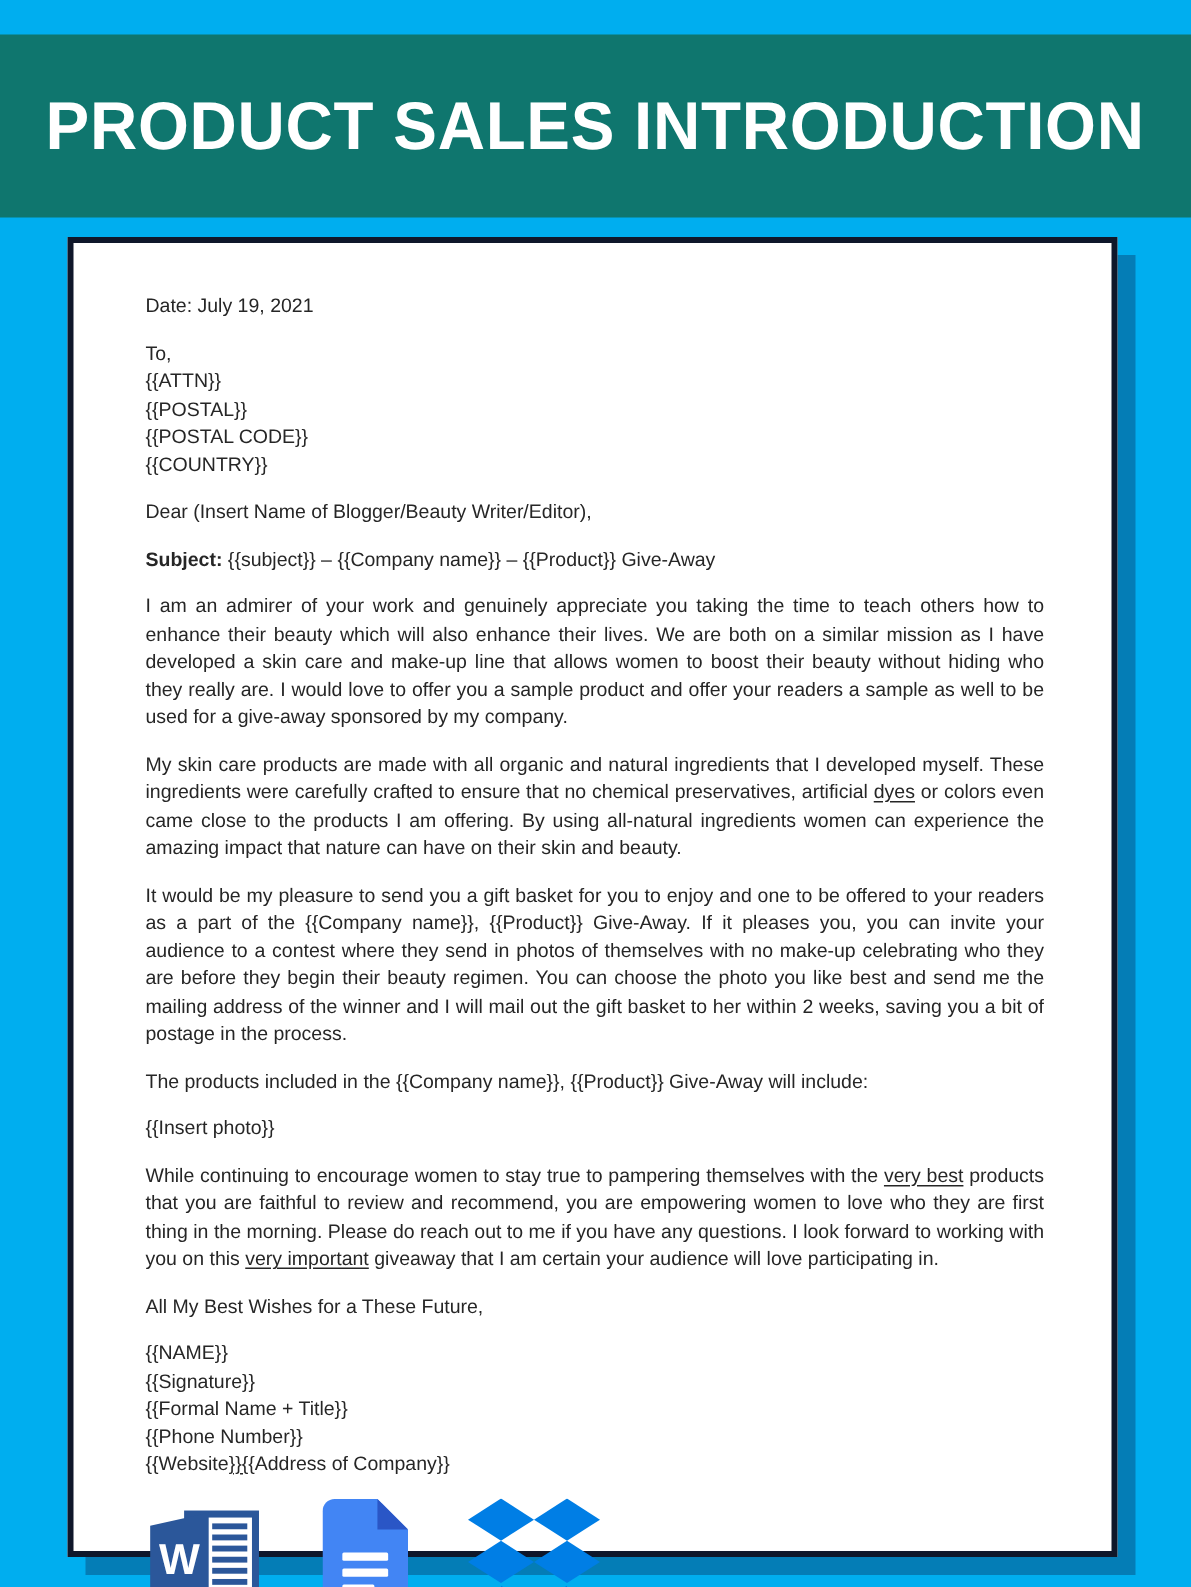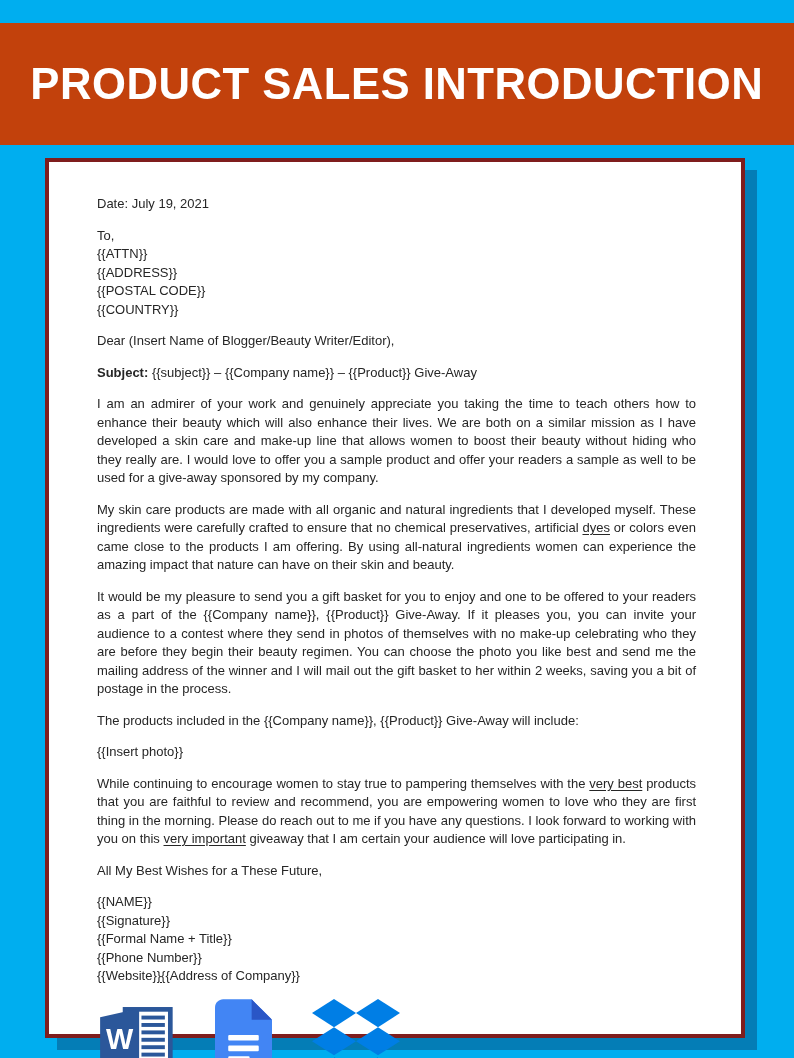--- a/index.html
+++ b/index.html
@@ -5,29 +5,29 @@
   * { box-sizing: border-box; }
   html, body { margin: 0; padding: 0; }
   body { background: #00AEEF; }
   .canvas {
     position: relative; width: 794px; height: 1058px;
     background: #00AEEF; overflow: hidden;
     font-family: "Liberation Sans", sans-serif;
   }
   .banner {
     position: absolute; top: 23px; left: 0; width: 794px; height: 122px;
-    background: #c2410c; display: flex; align-items: center; justify-content: center;
+    background: #0f766e; display: flex; align-items: center; justify-content: center;
   }
   .banner h1 {
     margin: 0; color: #ffffff; font-size: 45px; font-weight: bold;
     letter-spacing: 0.5px; transform: scaleX(0.97); white-space: nowrap;
   }
   .page {
     position: absolute; top: 158px; left: 45px; width: 700px; height: 880px;
-    background: #ffffff; border: 4px solid #7f1d1d;
+    background: #ffffff; border: 4px solid #0f172a;
     box-shadow: 12px 12px 0 rgba(10, 45, 90, 0.38);
     padding: 33px 45px 20px 48px;
     display: flex; flex-direction: column;
     color: #262626; font-size: 13px; line-height: 18.5px;
   }
   .page p { margin: 0 0 13px 0; }
   .tight p { margin: 0; }
   .tight { margin-bottom: 13px; }
   .just { text-align: justify; }
   .b { font-weight: bold; }
@@ -54,21 +54,21 @@
     <h1>PRODUCT SALES INTRODUCTION</h1>
   </div>
 
   <div class="page">
 
     <p>Date: July 19, 2021</p>
 
     <div class="tight">
       <p>To,</p>
       <p>{{ATTN}}</p>
-      <p>{{ADDRESS}}</p>
+      <p>{{POSTAL}}</p>
       <p>{{POSTAL CODE}}</p>
       <p>{{COUNTRY}}</p>
     </div>
 
     <p>Dear (Insert Name of Blogger/Beauty Writer/Editor),</p>
 
     <p><span class="b">Subject:</span><span> {{subject}} – {{Company name}} – {{Product}} Give-Away</span></p>
 
     <p class="just">I am an admirer of your work and genuinely appreciate you taking the time to teach others how to enhance their beauty which will also enhance their lives. We are both on a similar mission as I have developed a skin care and make-up line that allows women to boost their beauty without hiding who they really are. I would love to offer you a sample product and offer your readers a sample as well to be used for a give-away sponsored by my company.</p>
 

